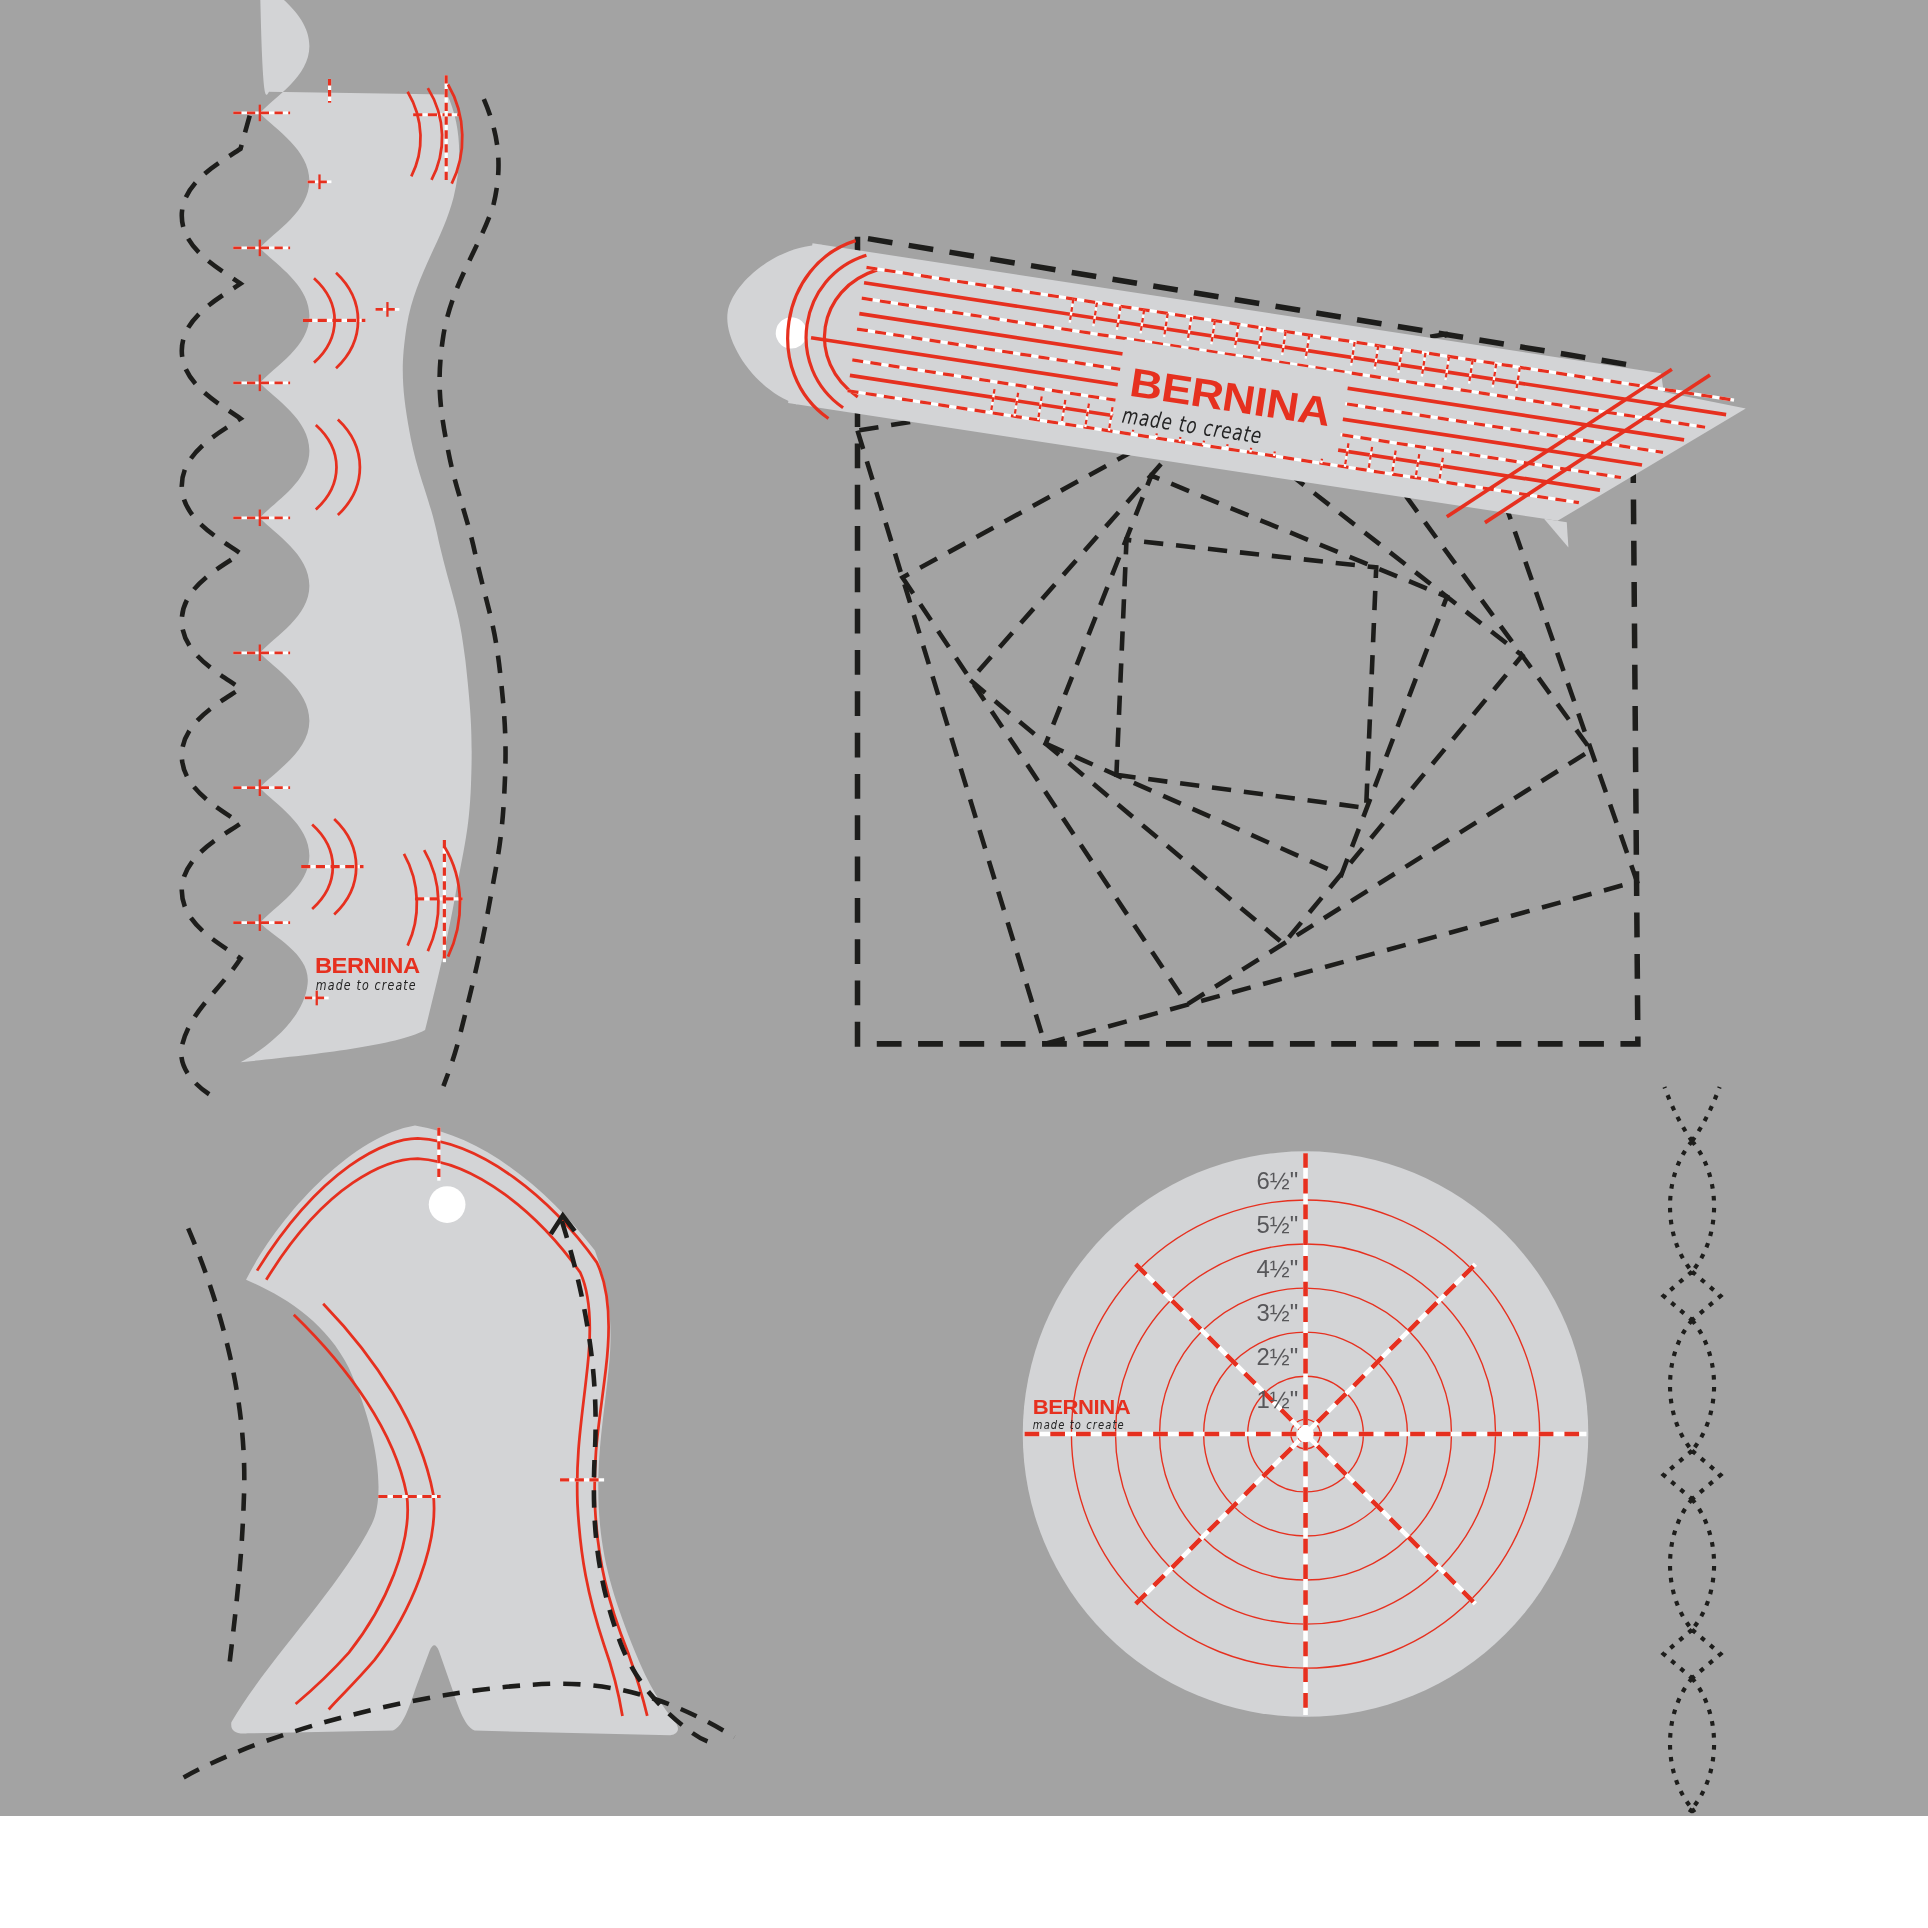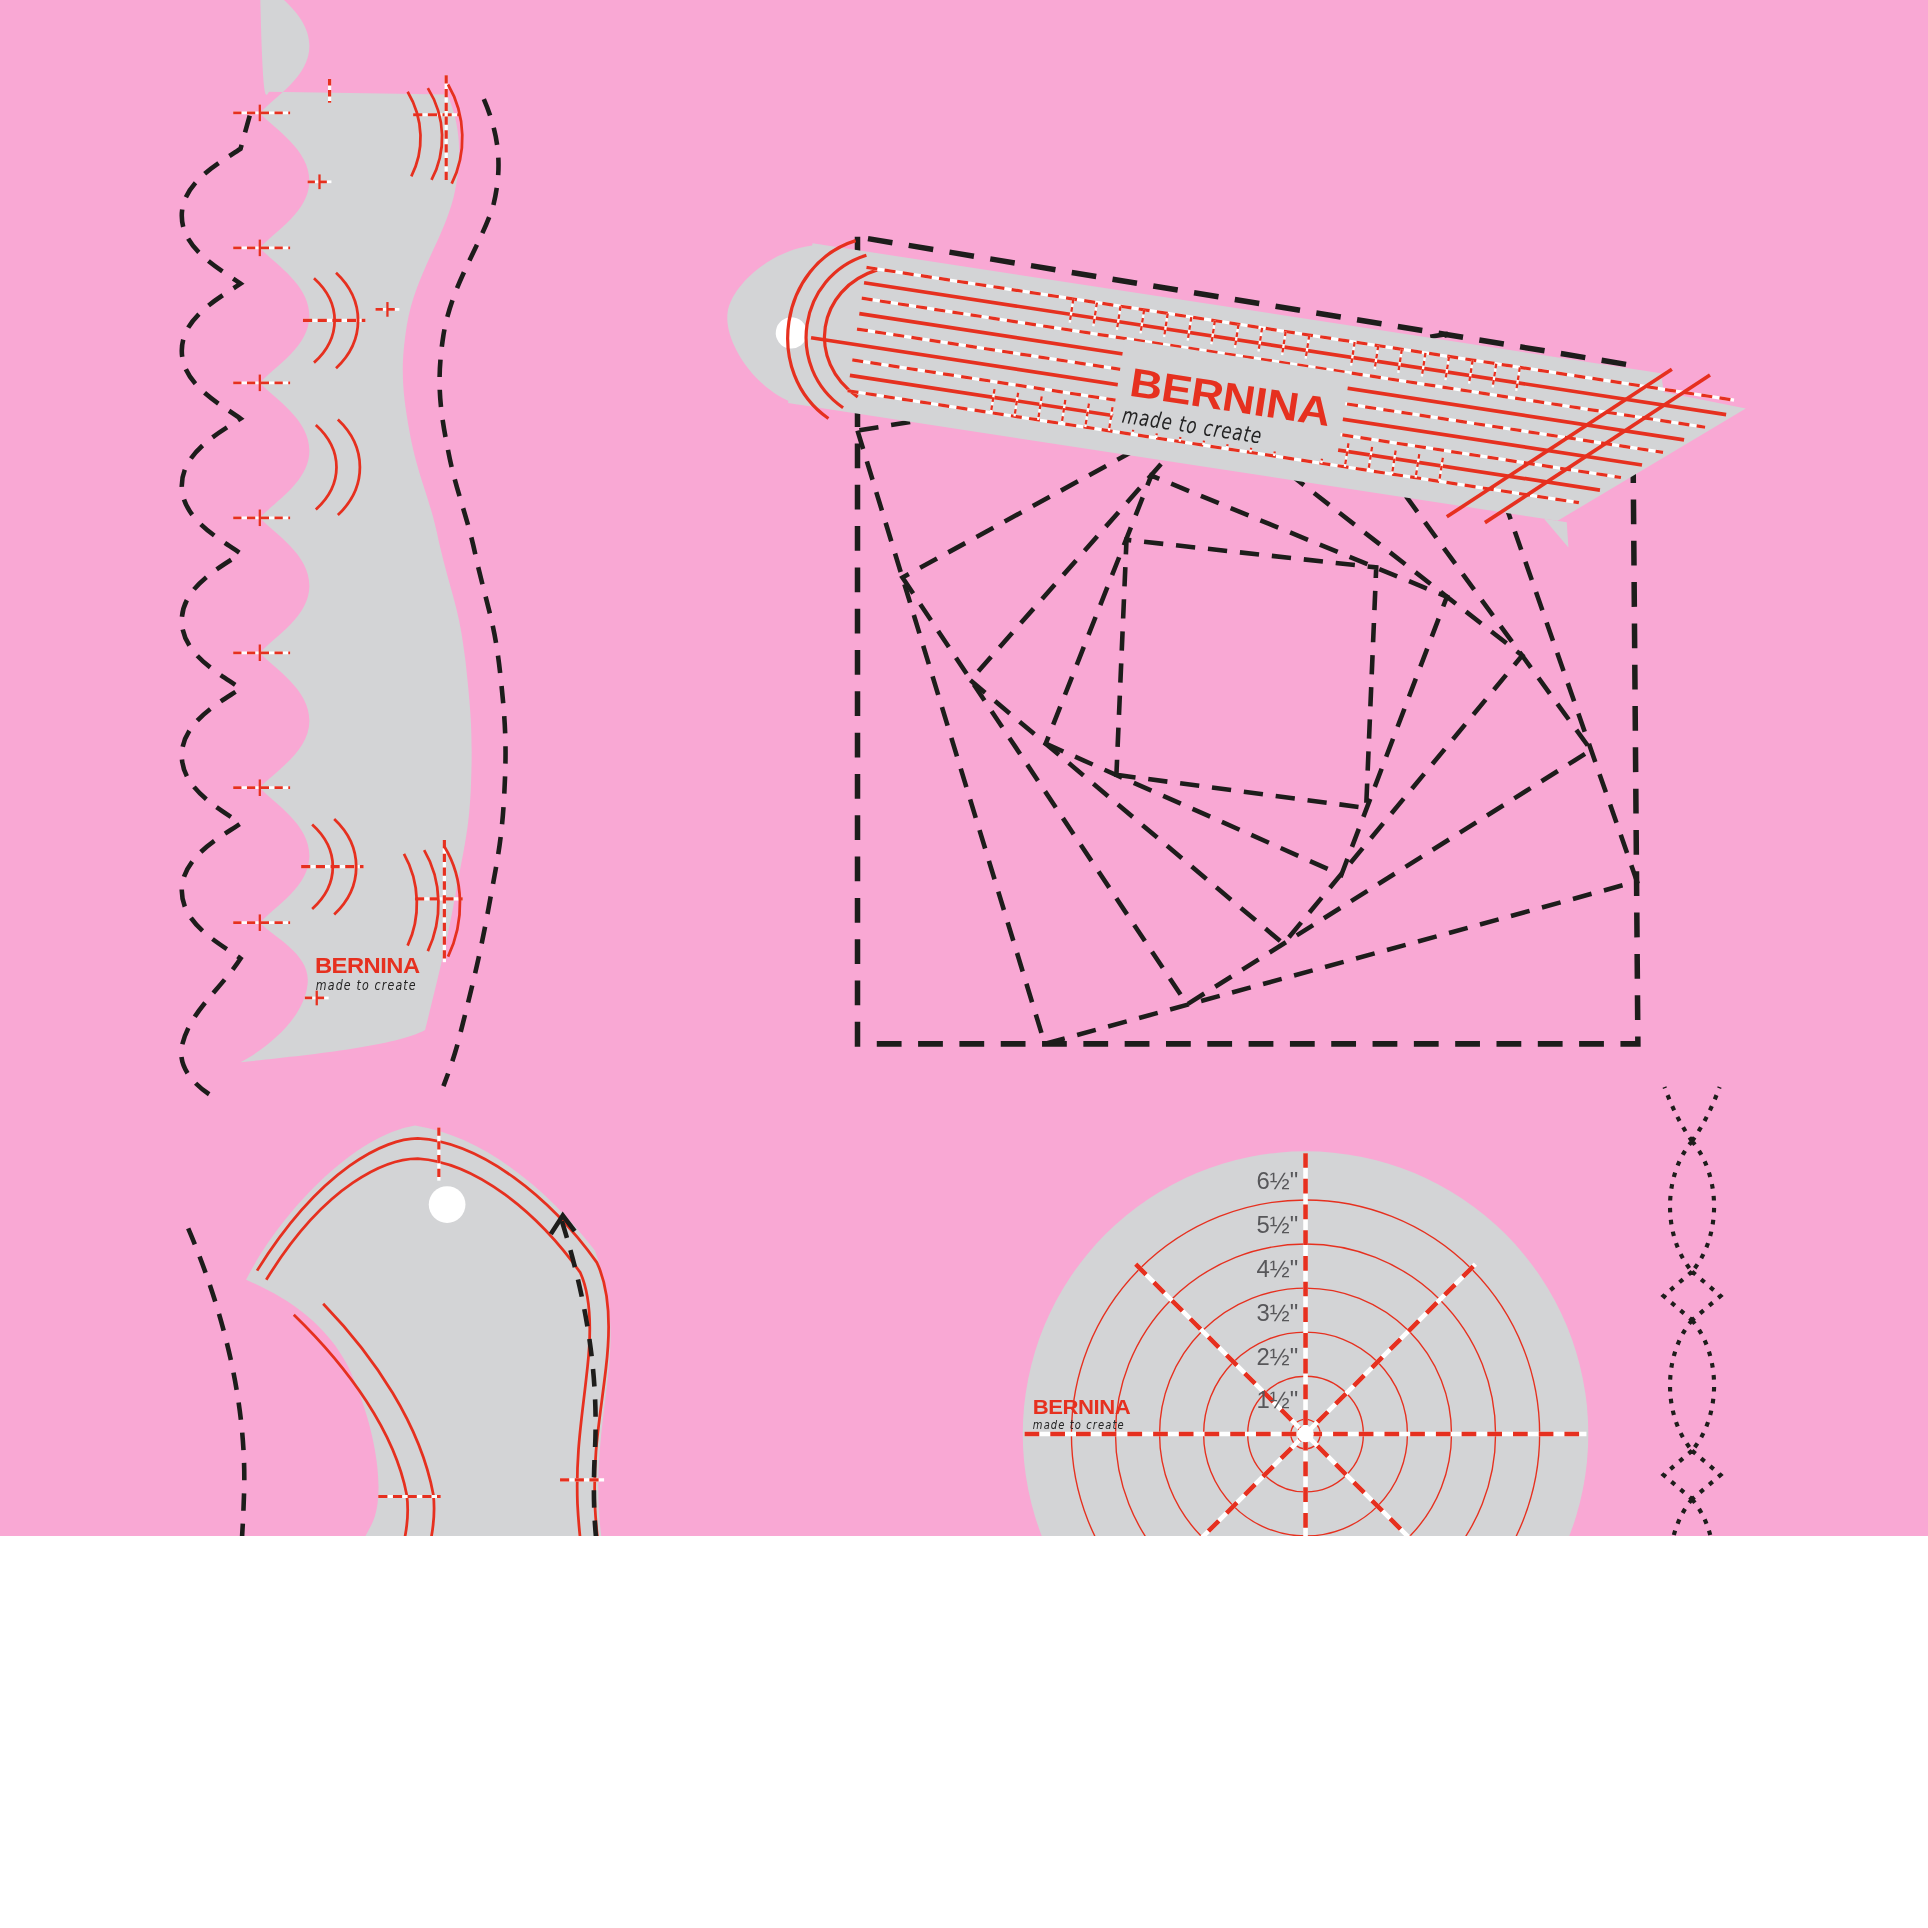--- a/index.html
+++ b/index.html
@@ -1,16 +1,16 @@
 <!DOCTYPE html>
 <html style="font-size:14.7px"><head>
 <meta charset="utf-8">
 <style>
   html,body{margin:0;padding:0;background:#ffffff;}
-  .stage{width:1928px;height:1536px;position:relative;background:#f9a8d4;}
+  .stage{width:1928px;height:1816px;position:relative;background:#a3a3a3;}
   svg{display:block;}
   text{font-family:"Liberation Sans",sans-serif;}
   .logo{font-weight:700;letter-spacing:-.5px;}
   .tagline{font-family:"DejaVu Sans",sans-serif;font-style:italic;letter-spacing:1.5px;fill:#232323;}
   .diam-label{fill:#57575a;}
 </style>
 </head>
 <body>
 
 <div class="stage">

